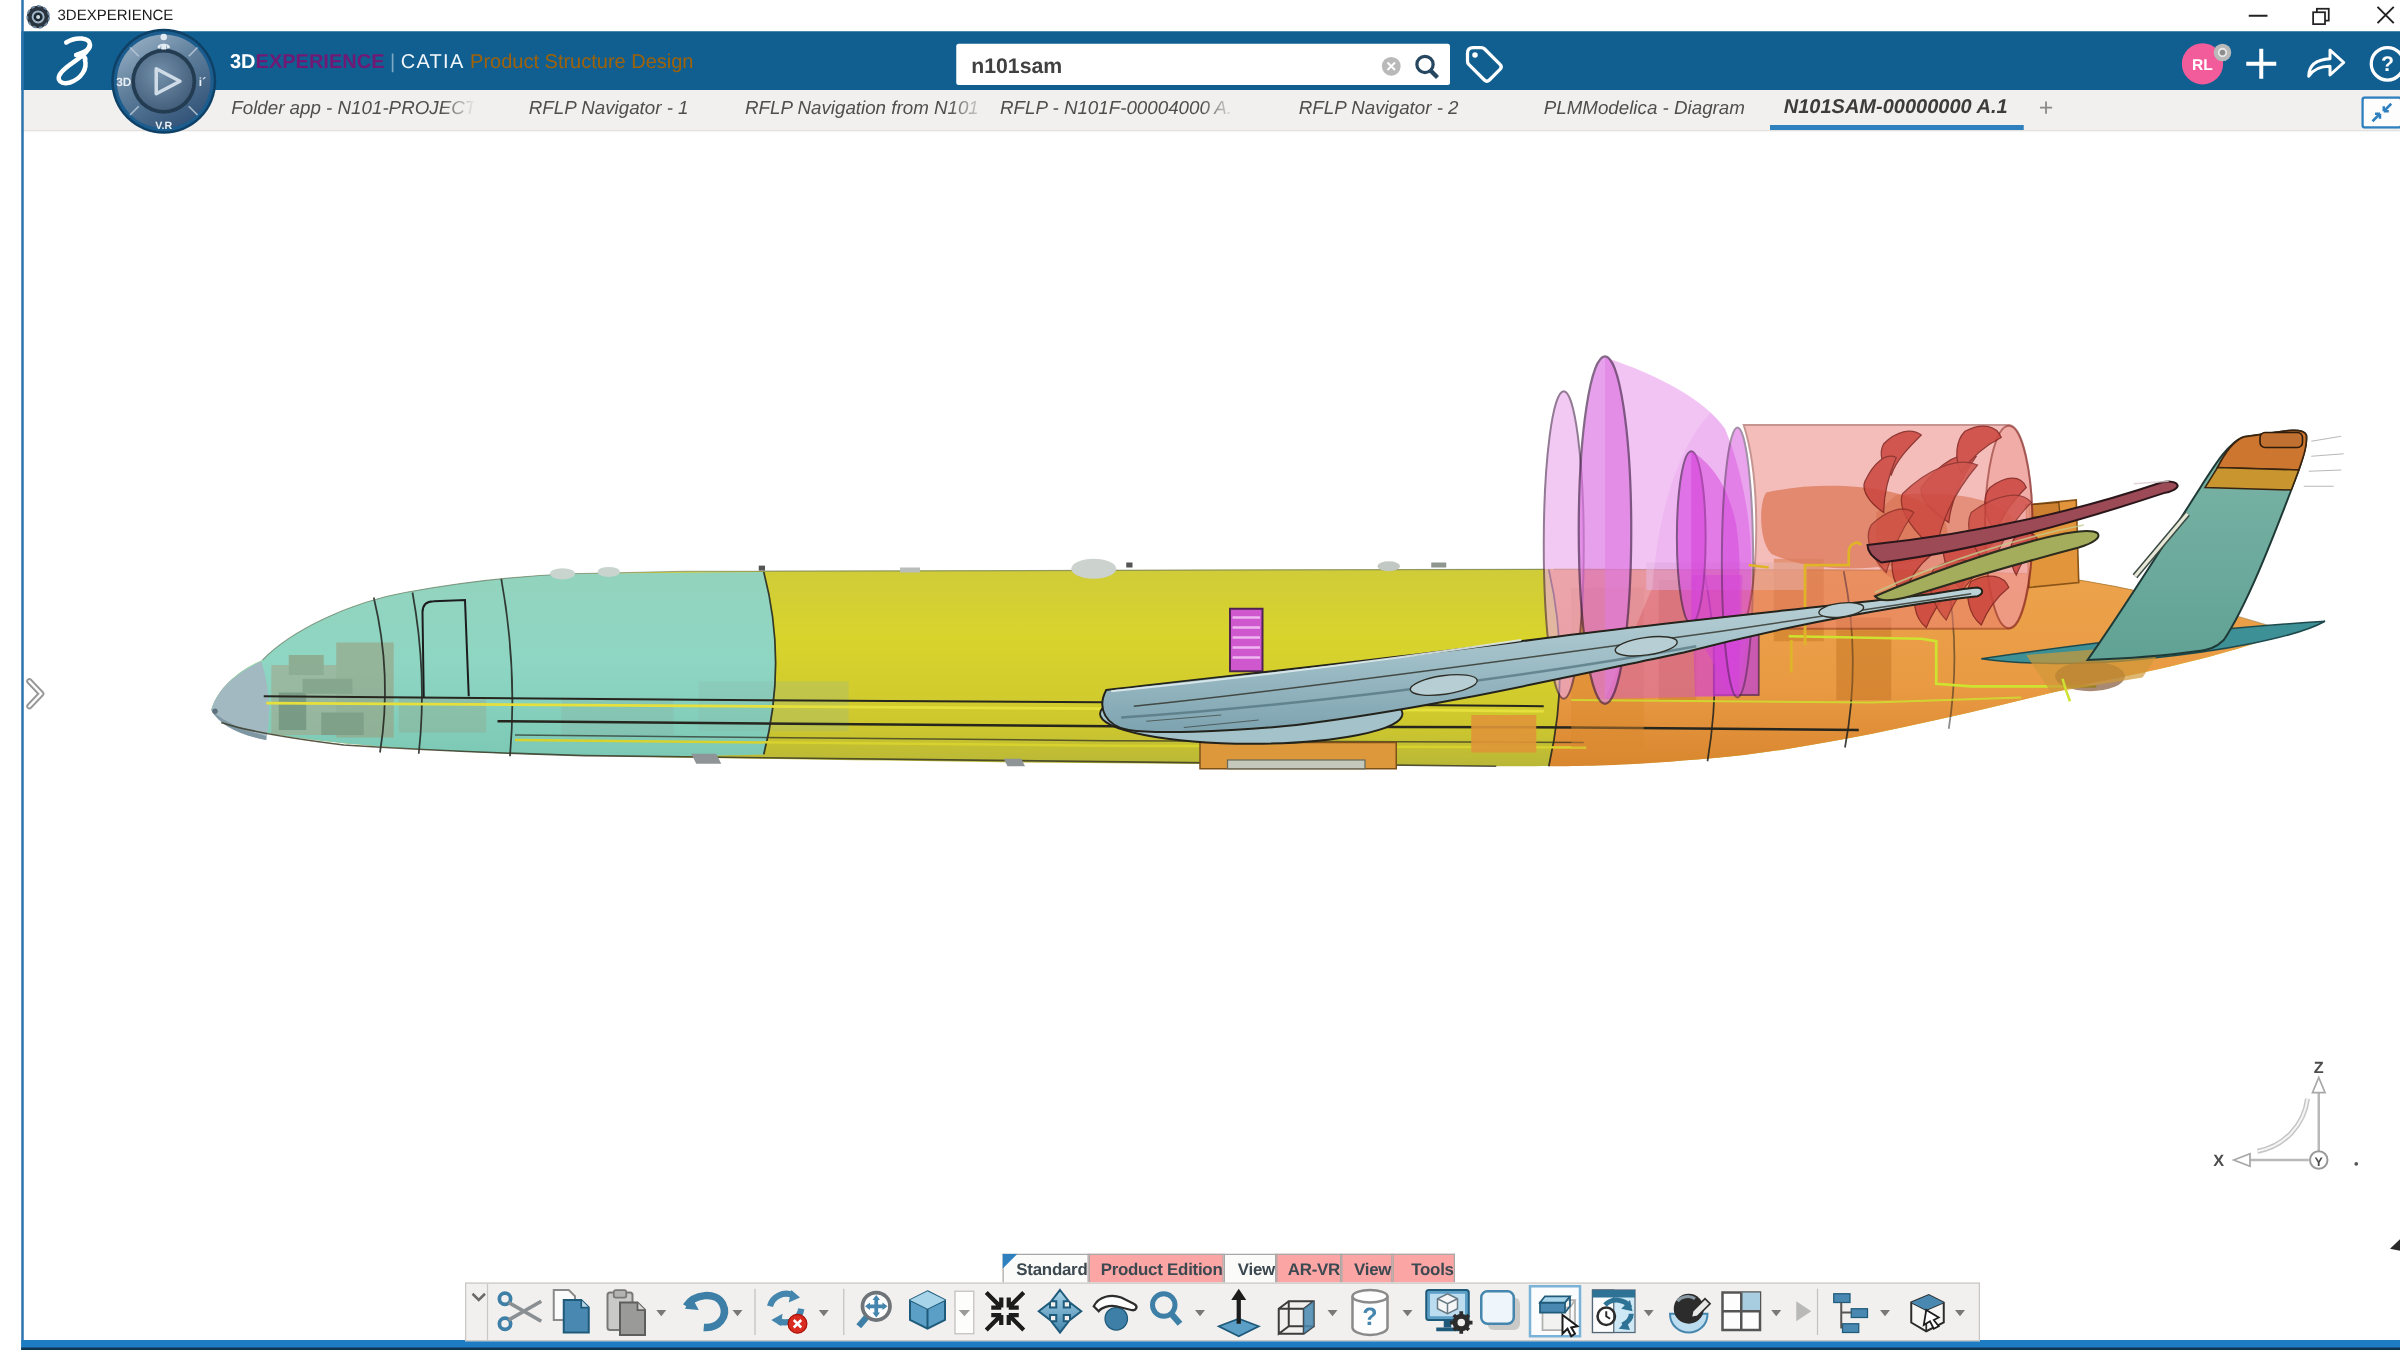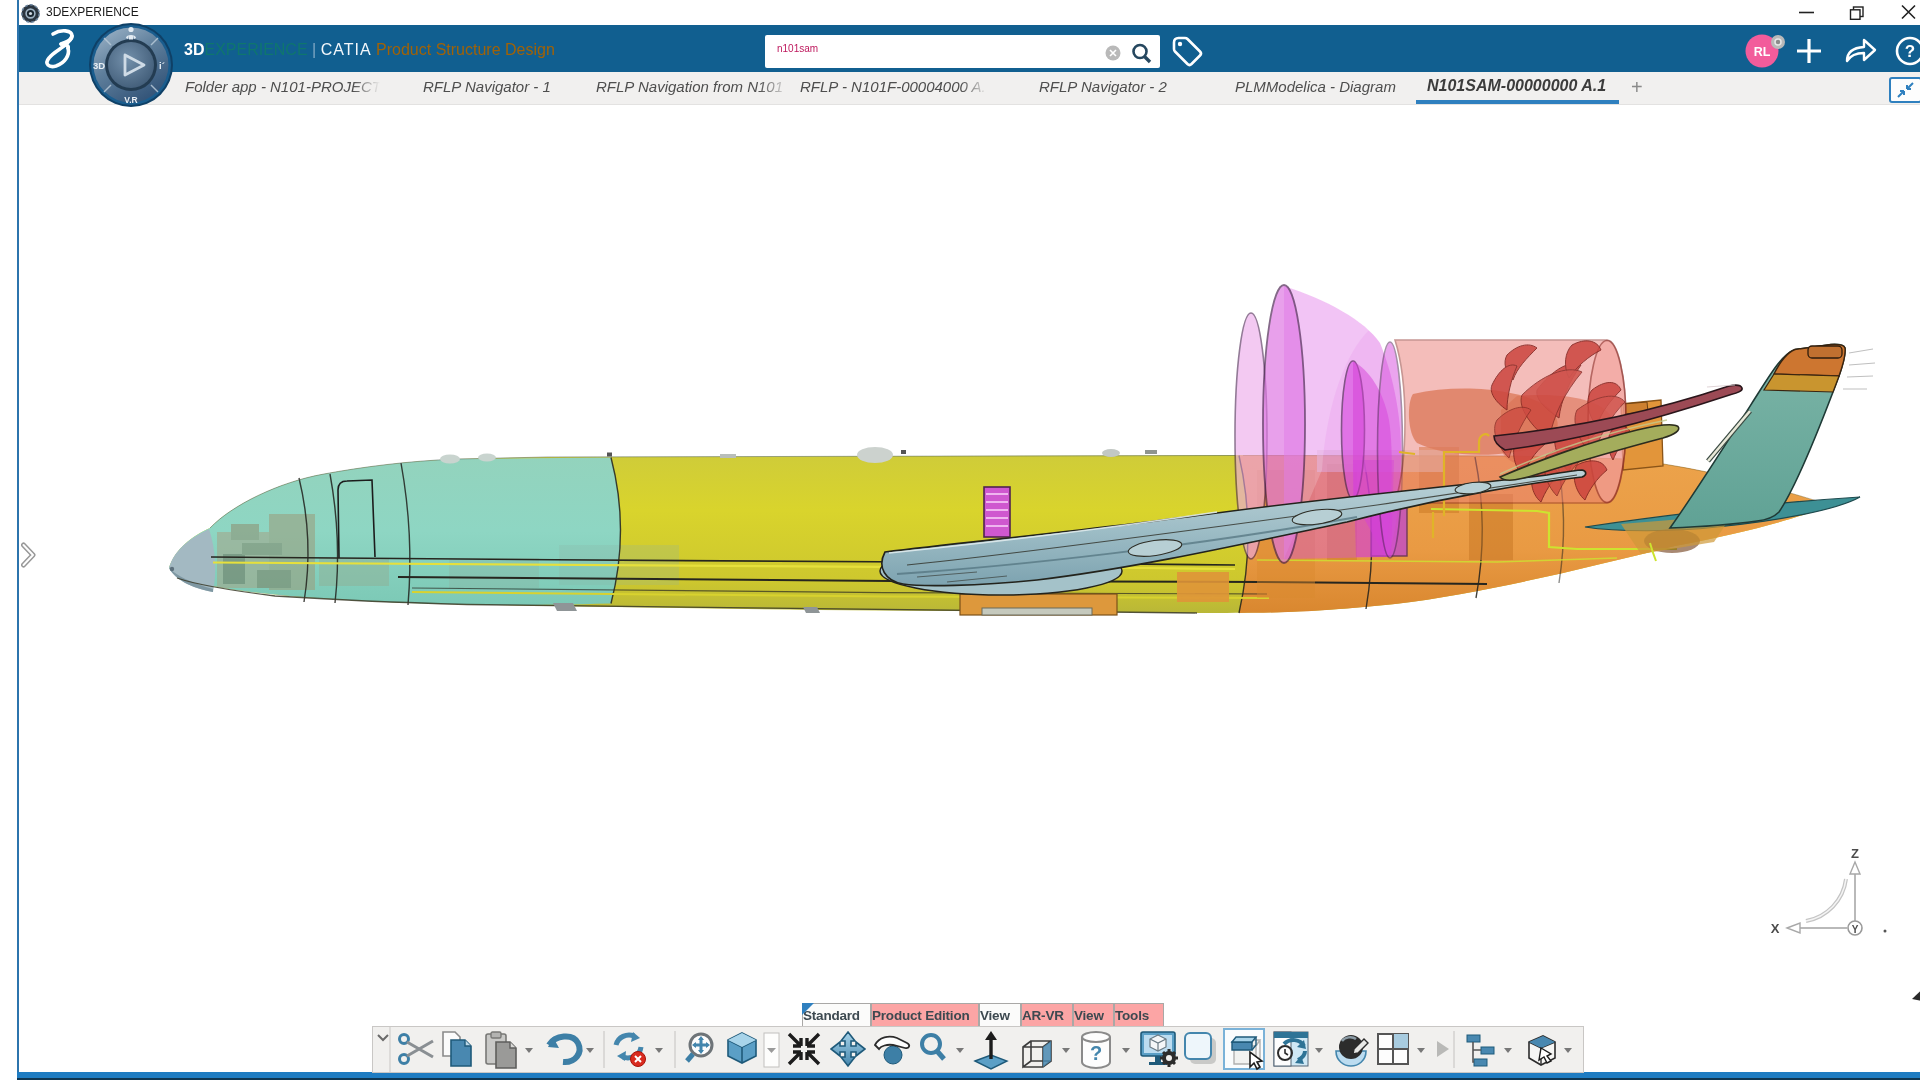--- a/index.html
+++ b/index.html
@@ -5,38 +5,38 @@
   html,body{margin:0;padding:0;width:1920px;height:1080px;overflow:hidden;
     font-family:"Liberation Sans",sans-serif;background:#fff;}
   #app{position:absolute;left:17px;top:0;width:1920px;height:1080px;background:#fff;}
   .abs{position:absolute;}
   
   #titlebar{left:0;top:0;width:1920px;height:25px;background:#fff;}
   #titletext{left:29px;top:5px;font-size:12px;color:#1b1b1b;letter-spacing:0px;}
   #bluebar{left:0;top:25px;width:1920px;height:47px;background:#115f90;}
   #apptitle{left:167px;top:41px;font-size:16px;color:#e8f1f8;white-space:nowrap;}
   #apptitle b{font-weight:bold;color:#ffffff;}
-  #apptitle .lite{color:#0f766e;font-weight:normal;}
+  #apptitle .lite{color:#701a75;font-weight:bold;}
   #apptitle .cat{color:#f2f7fb;letter-spacing:1px;text-align:right;}
   #apptitle .prod{color:#a16207;}
   #searchbox{left:748px;top:35px;width:395px;height:33px;background:#fff;border-radius:2px;}
-  #searchtext{left:760px;top:43px;font-size:10px;font-weight:normal;color:#be185d;}
+  #searchtext{left:760px;top:43px;font-size:17px;font-weight:bold;color:#404040;}
   #tabbar{left:0;top:72px;width:1920px;height:32px;background:#f1f0ef;border-bottom:1px solid #e3e2e1;}
   .ttab{position:absolute;top:78px;font-size:15px;font-style:italic;color:#4e4e4e;white-space:nowrap;}
   #activetab{font-weight:bold;color:#3c3c3c;font-size:16px;top:77px;}
   #tabplus{position:absolute;top:76px;font-size:20px;color:#8a8a8a;font-style:normal;}
   #underline{left:1399px;top:100px;width:203px;height:4px;background:#2f80bf;}
   
   #lborder{left:0;top:0;width:2px;height:1080px;background:#2c74ad;}
   #rborder{left:1917px;top:25px;width:2px;height:1055px;background:#2c74ad;}
   #bborder{left:0;top:1072px;width:1920px;height:8px;background:#1e7cc2;}
   #bborder2{left:0;top:1078px;width:1920px;height:2px;background:#0e3550;}
   
   .btab{position:absolute;top:1003px;height:23px;color:#3d4950;
-     border:1px solid #a9a8a6;border-bottom:none;text-align:left;
+     border:1px solid #a9a8a6;border-bottom:none;text-align:right;
      line-height:23px;font-weight:bold;box-sizing:border-box;font-size:13.5px;letter-spacing:-0.2px;}
   .btab.gray{background:#fca5a5;}
   .btab.white{background:#fbfbfa;}
   #toolbar{left:355px;top:1026px;width:1212px;height:47px;background:#f1f0ee;
      border:1px solid #c9c7c5;box-sizing:border-box;}
 </style>
 </head>
 <body>
 <div id="app">
 

